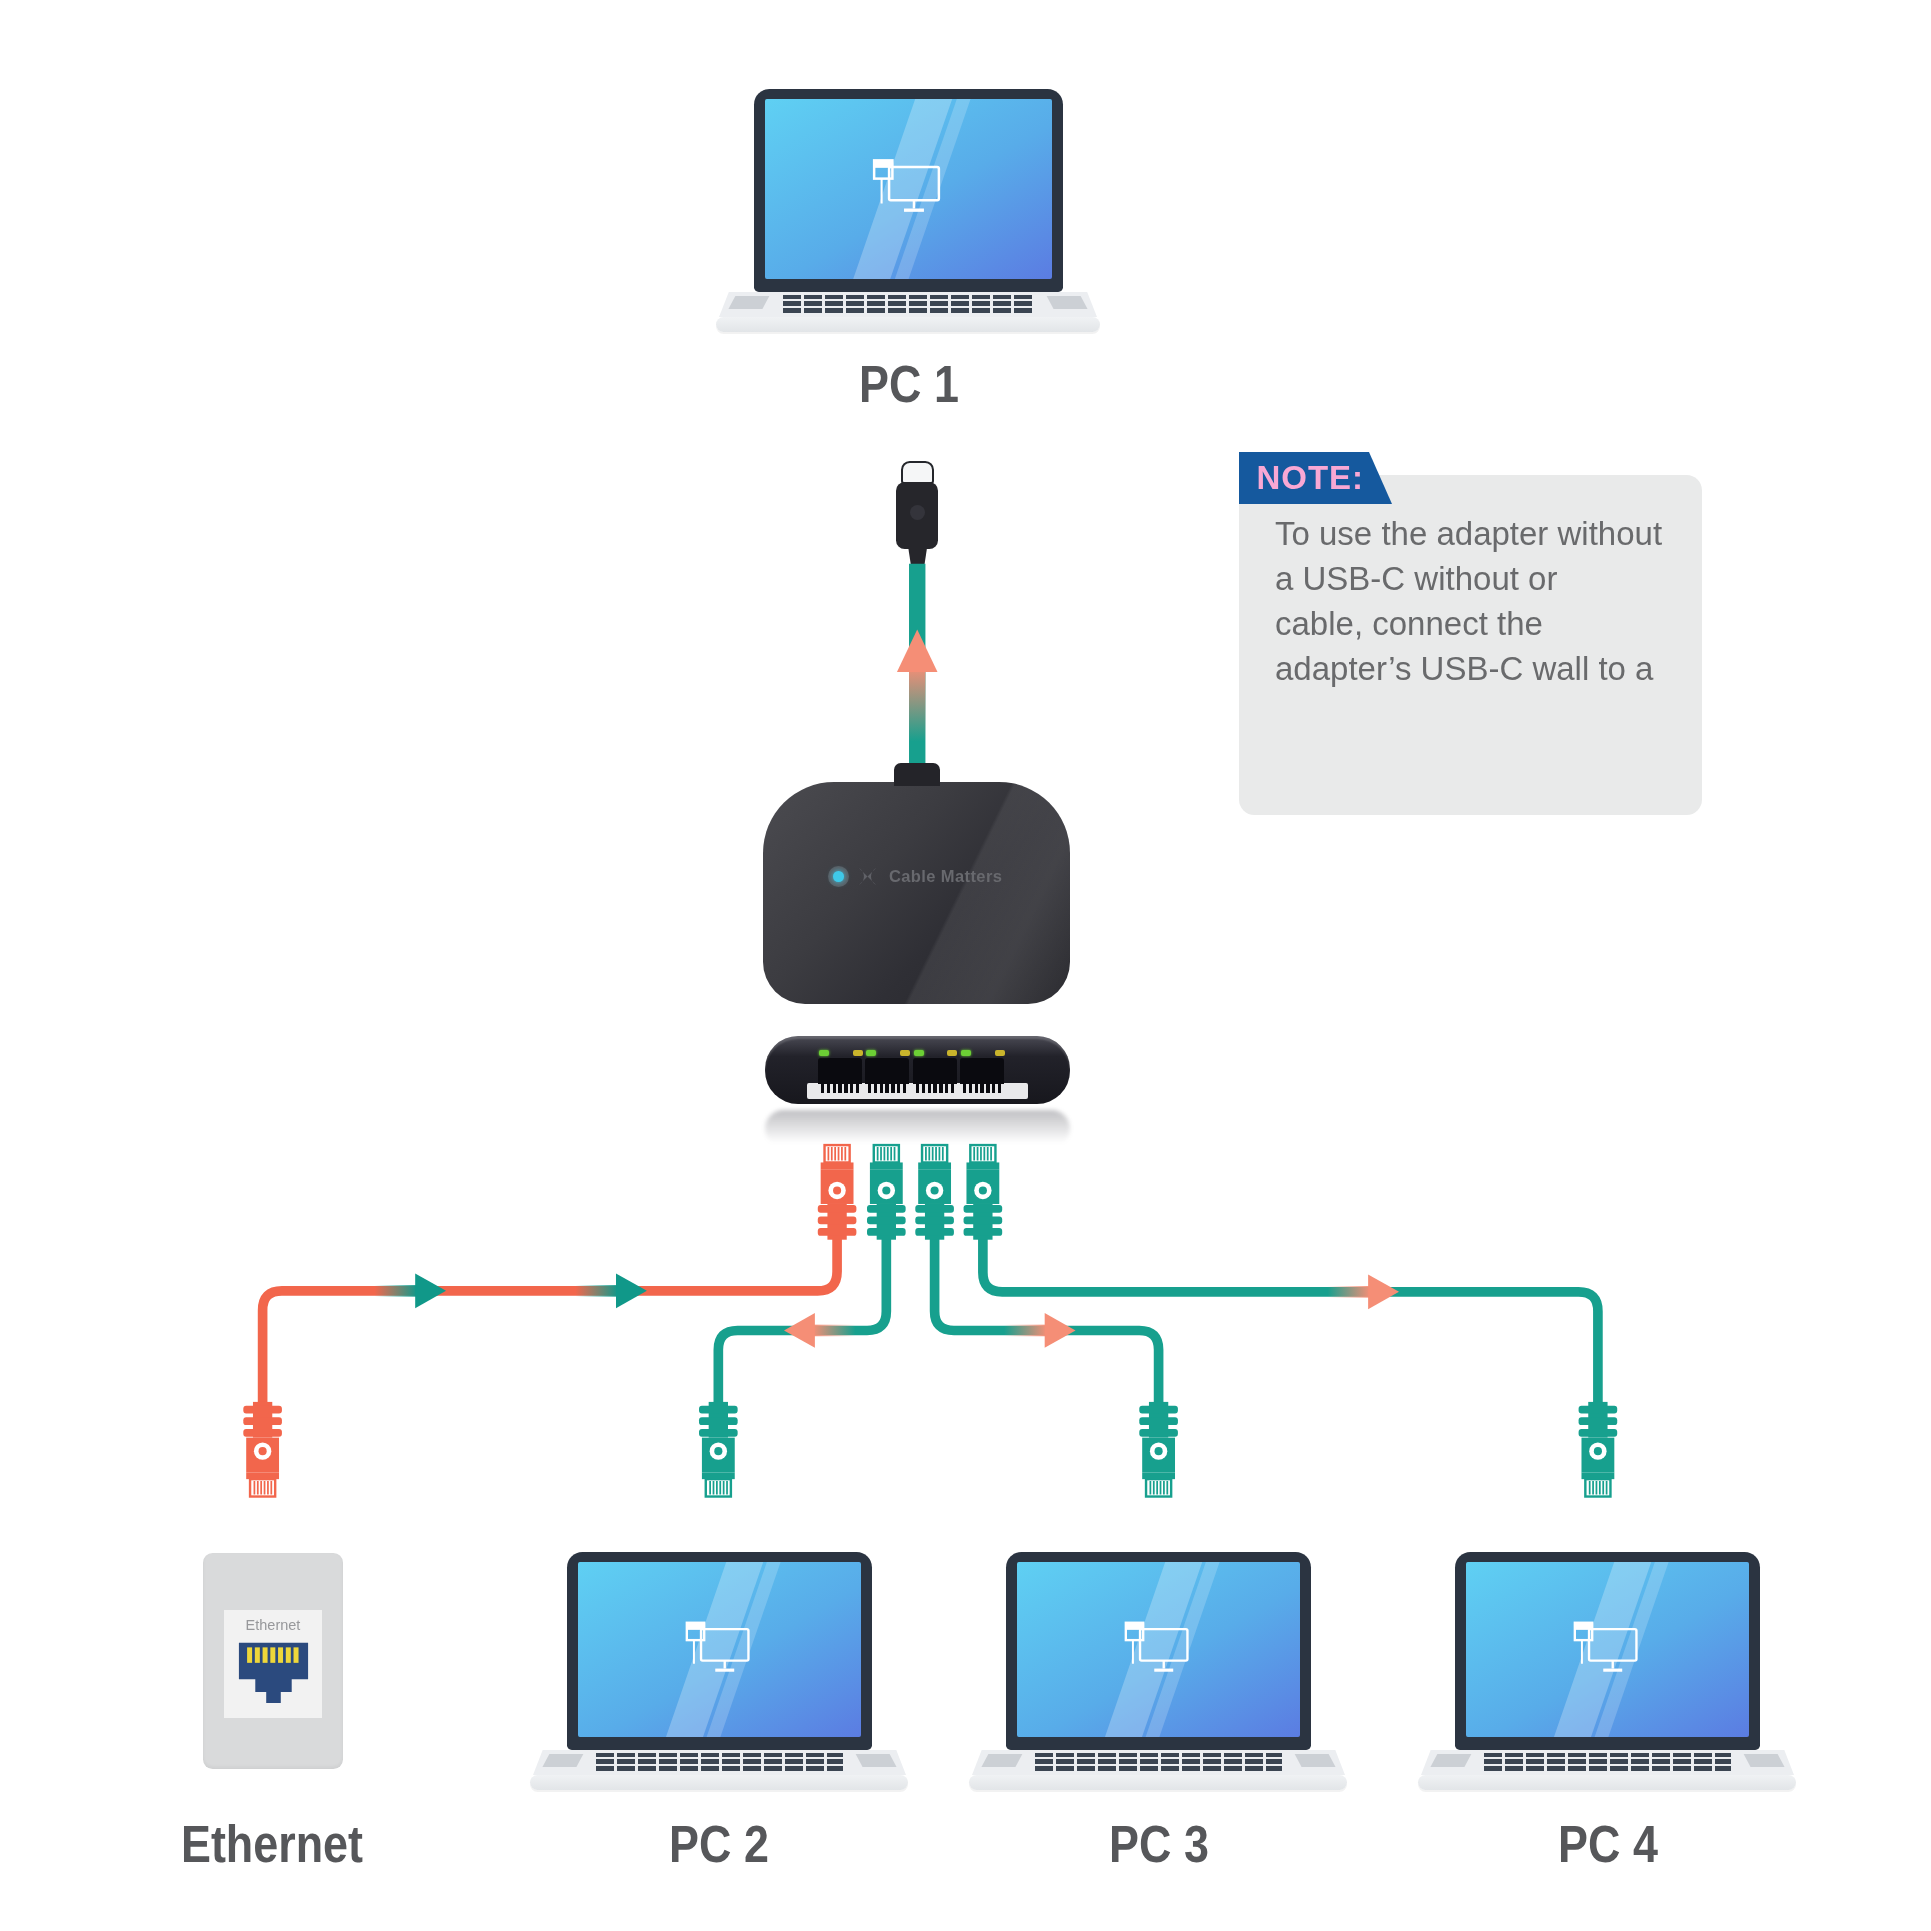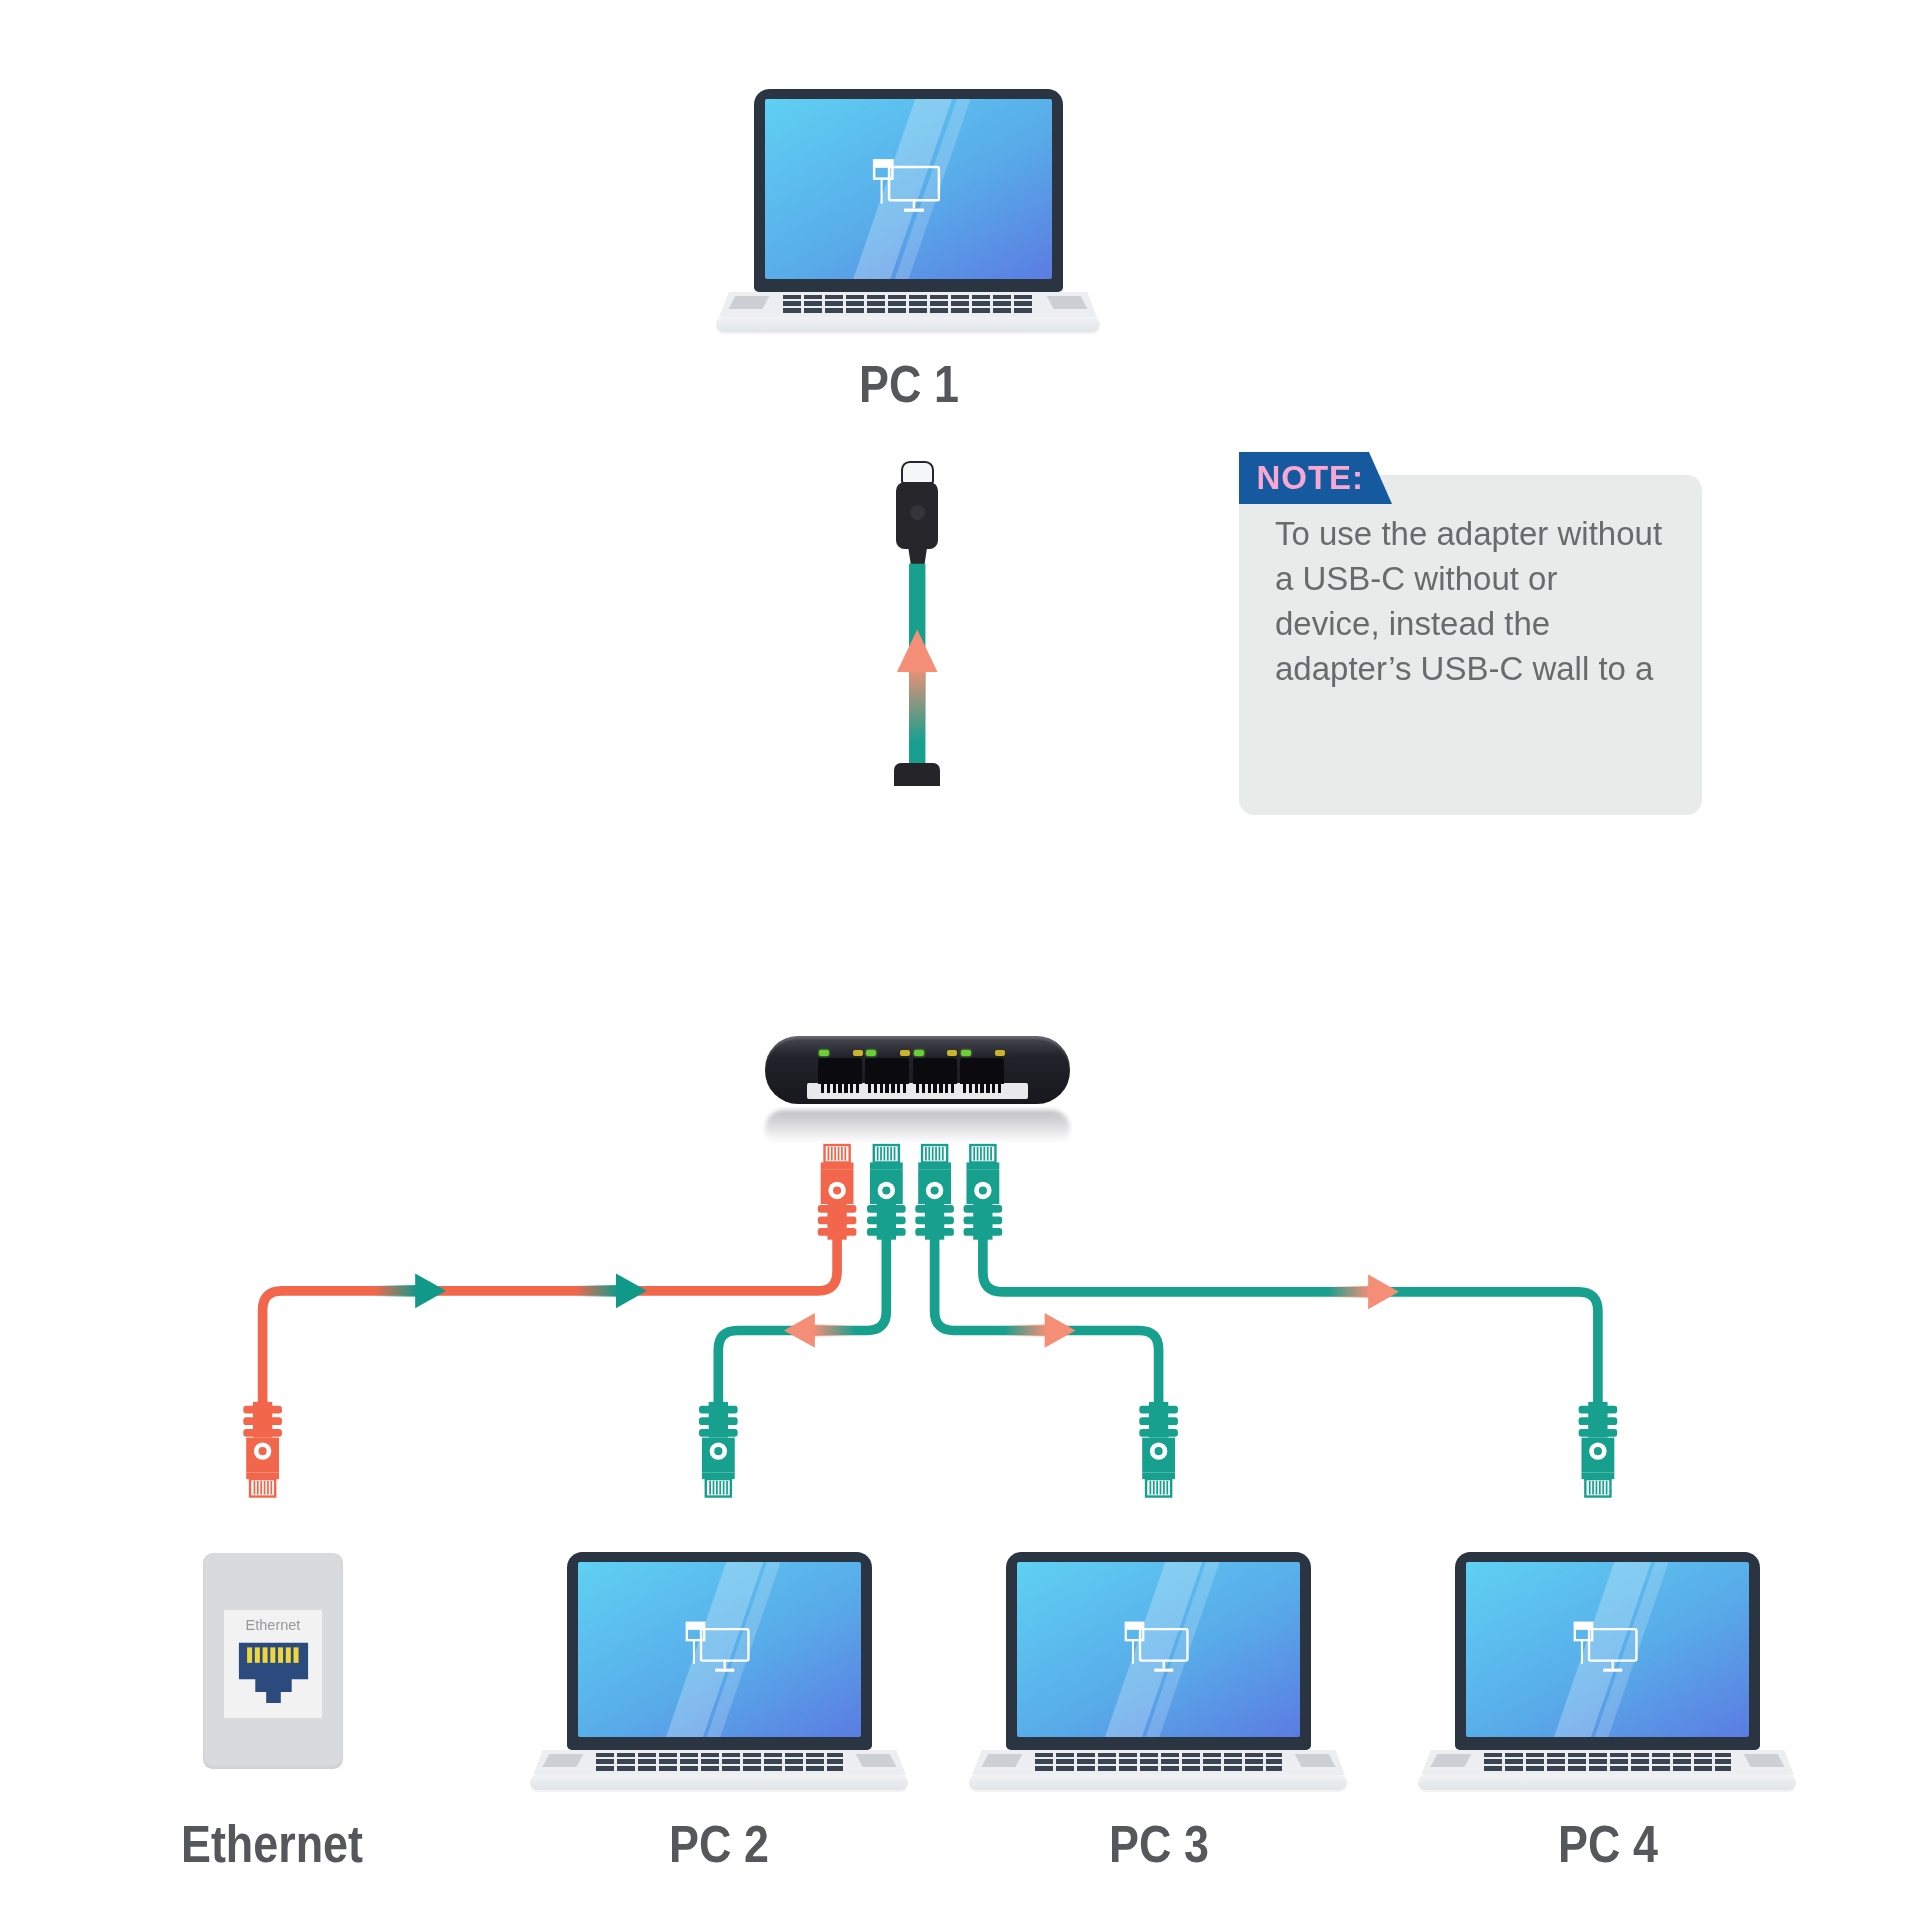--- a/index.html
+++ b/index.html
@@ -110,34 +110,46 @@
       <div class="pad pr"></div>
     </div>
     <div class="lap-base" style="left:-2.9px;top:228px;width:384px;height:14.5px;"></div>
   </div>
   <div class="big-label" style="left:909px;top:355px;">PC 1</div>
 
   <div class="note-box">
     <div class="note-text">
       <div class="note-line">To use the adapter without</div>
       <div class="note-line">a USB-C without or</div>
-      <div class="note-line">device, instead the</div>
+      <div class="note-line">cable, connect the</div>
       <div class="note-line">adapter’s USB-C wall to a</div>
     </div>
   </div>
   <div class="note-banner">
     <span>NOTE:</span>
   </div>
 
   <div class="usbc-tip"></div>
   <div class="usbc-body">
     <div class="usbc-logo"></div>
   </div>
   <div class="usbc-neck"></div>
 
+  <div class="adapter-body">
+    <div class="brand-row">
+      <div class="led-ring">
+          <div class="led-dot"></div>
+        </div>
+      <svg width="23" height="23" viewBox="0 0 26 26">
+        <path d="M3 3 C11 8 11 18 3 23 L13 13 Z" fill="#606167"></path>
+        <path d="M23 3 C15 8 15 18 23 23 L13 13 Z" fill="#606167"></path>
+      </svg>
+      <span class="brand-text">Cable Matters</span>
+    </div>
+  </div>
 
   <div class="port-bar">
     <div class="port-strip"></div>
     <div class="rj-port" style="left:53px;"></div>
     <div class="rj-port" style="left:100px;"></div>
     <div class="rj-port" style="left:148px;"></div>
     <div class="rj-port" style="left:195px;"></div>
     <div class="led green" style="left:54px;"></div>
     <div class="led yellow" style="left:88px;"></div>
     <div class="led green" style="left:101px;"></div>

